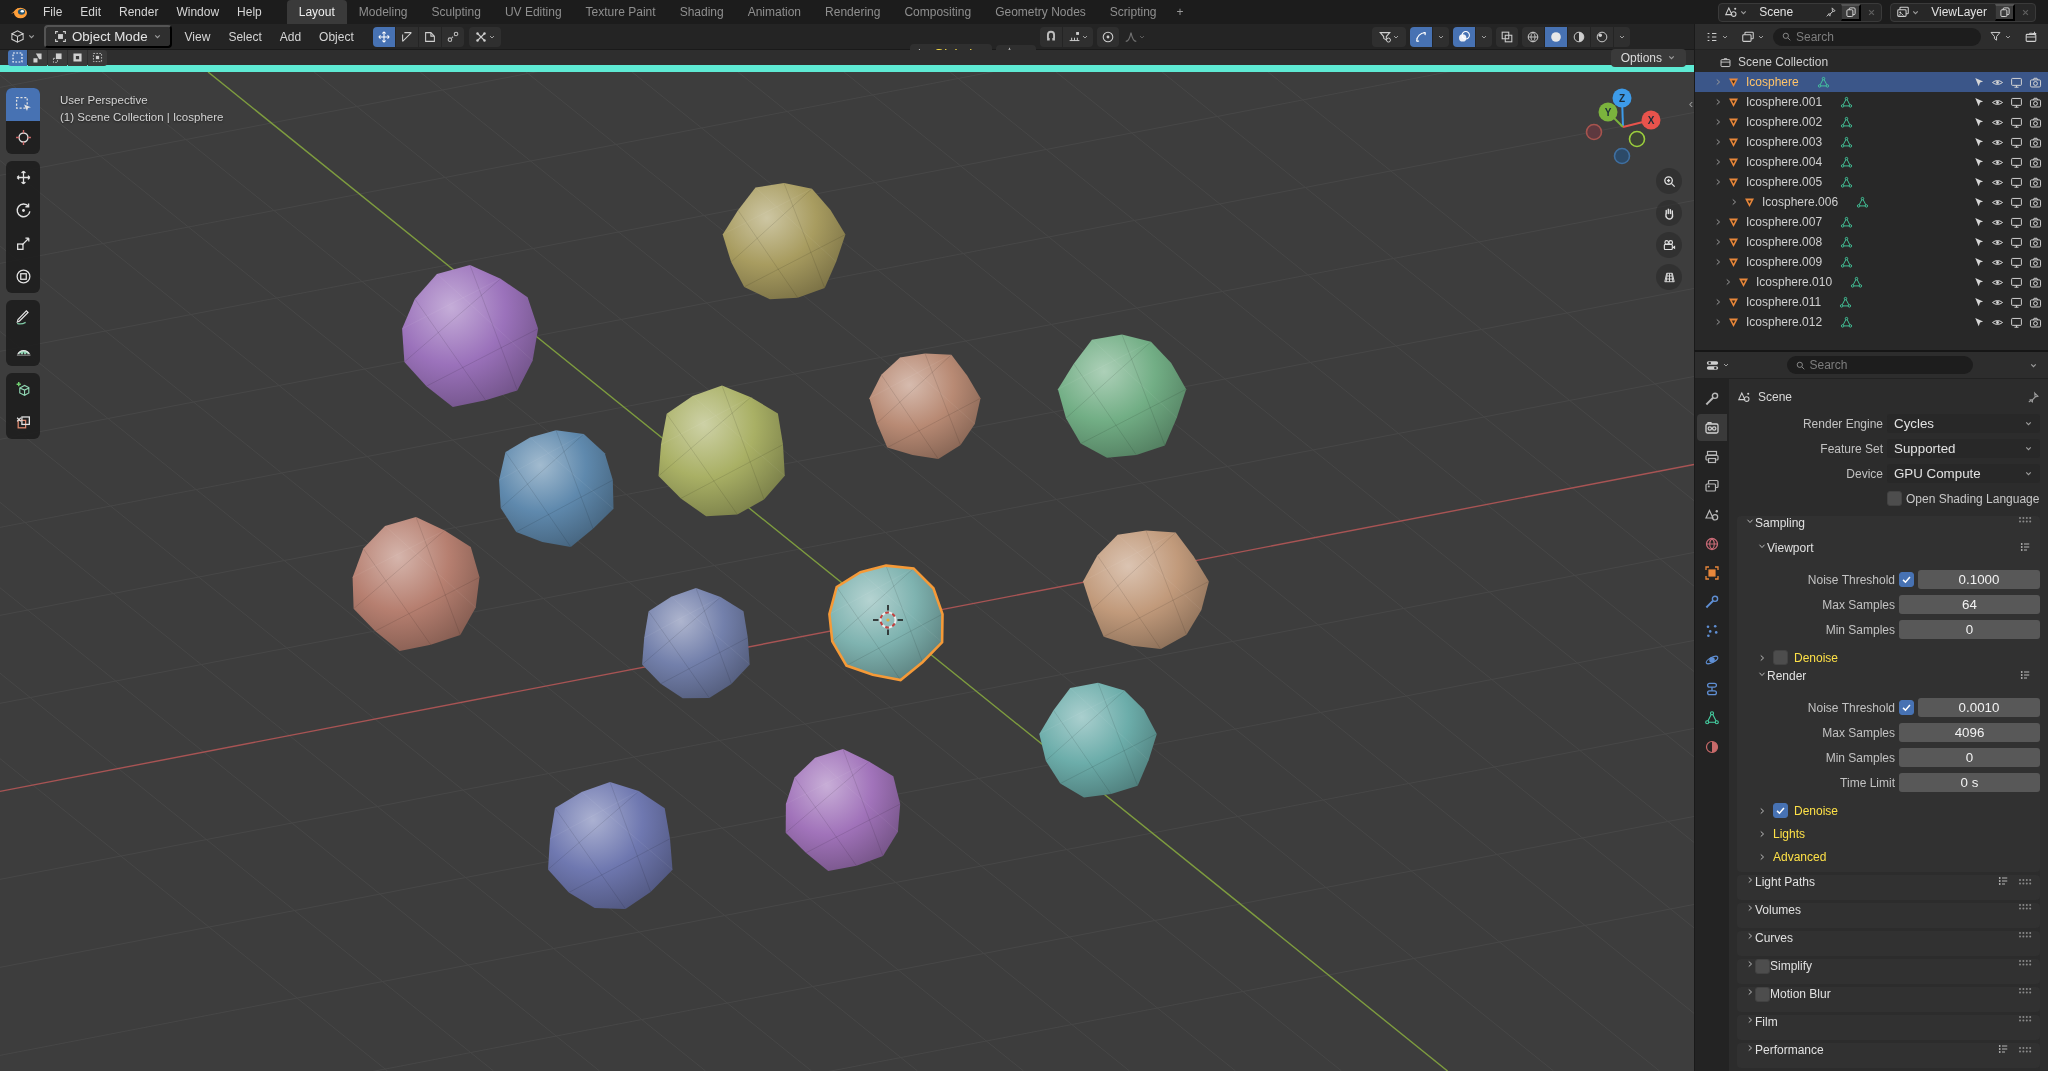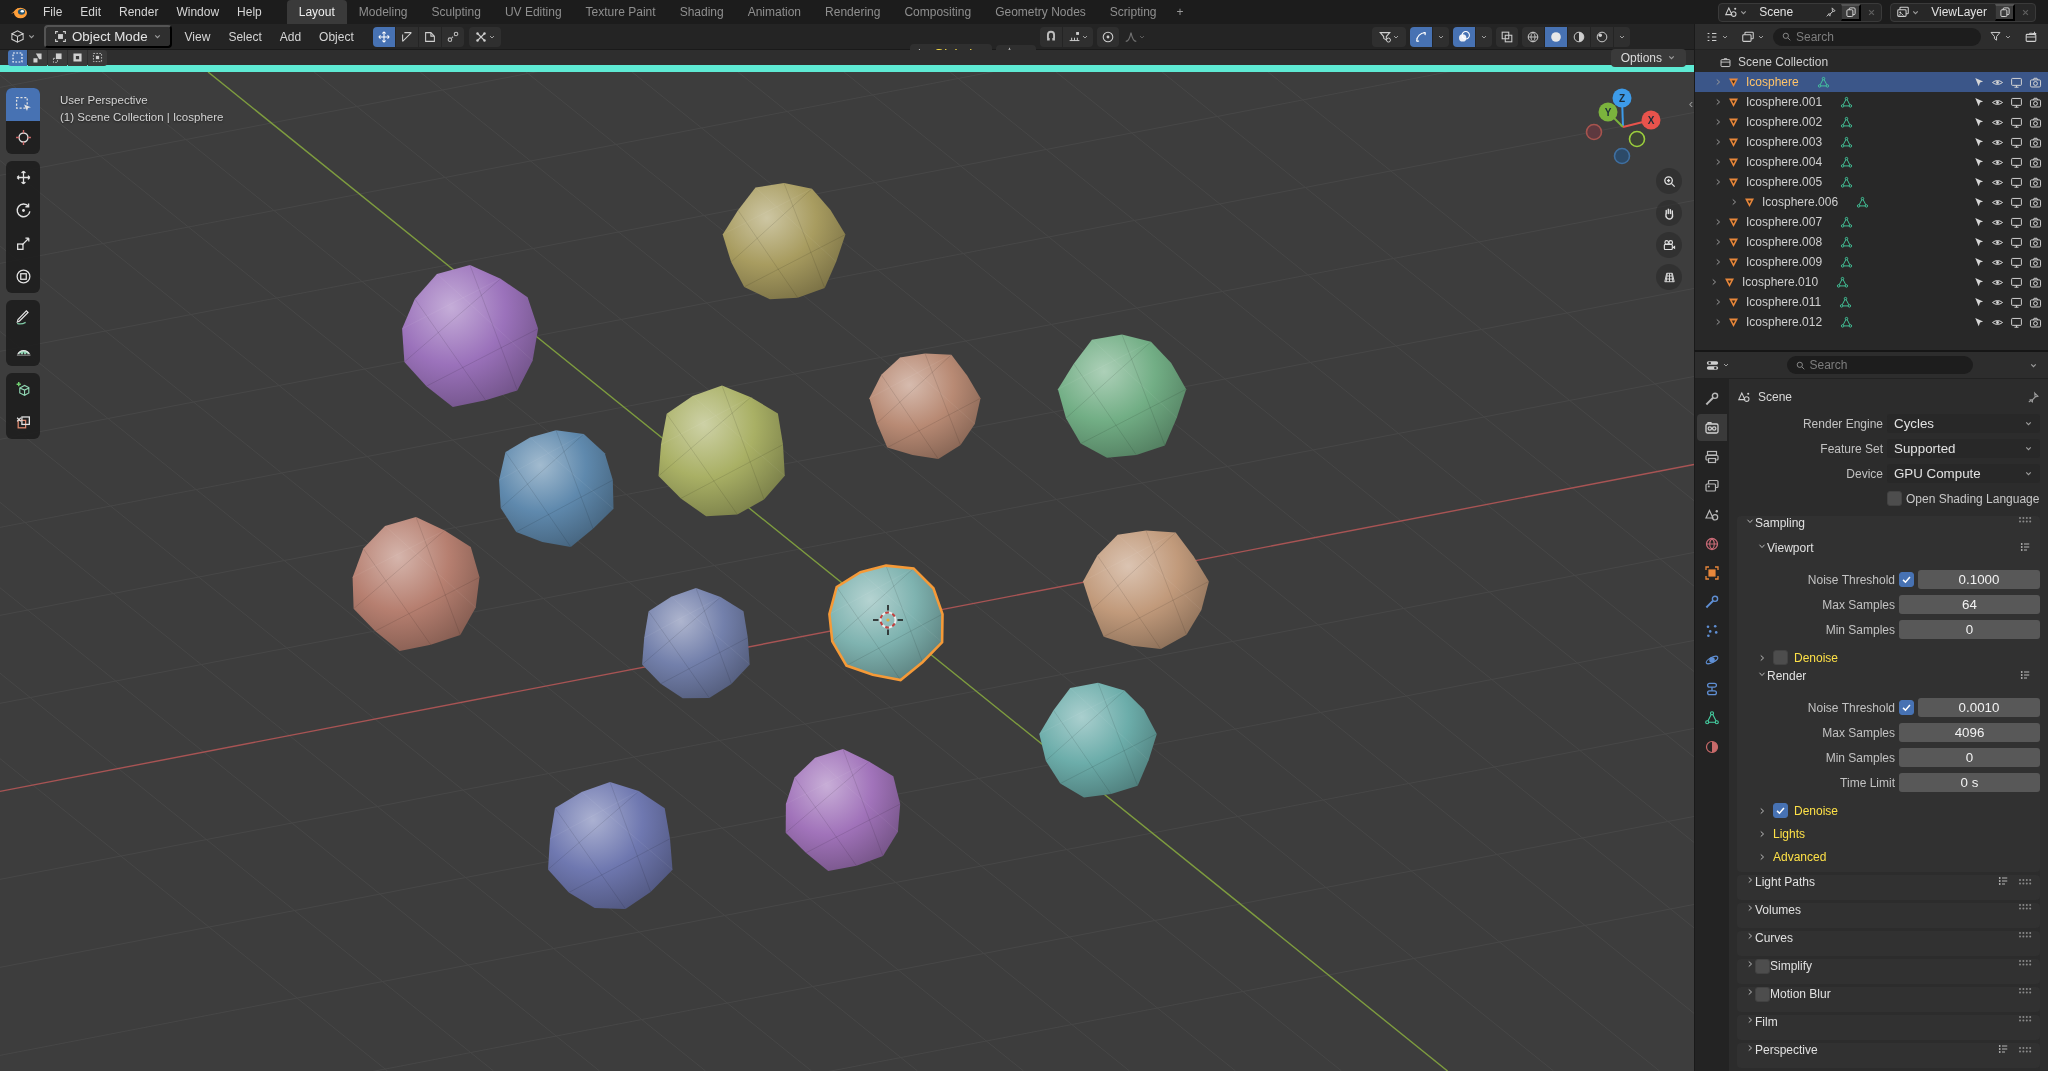--- a/index.html
+++ b/index.html
@@ -1196,21 +1196,21 @@
                 <rect x="2" y="3" width="12" height="8.5" rx="1" fill="none" stroke="#d6d6d6" stroke-width="1.2"></rect>
                 <path d="M5.5 13.8 h5 M8 11.5 v2.3" stroke="#d6d6d6" stroke-width="1.2"></path>
               </svg>
               <svg width="13" height="13" viewBox="0 0 16 16">
                 <rect x="1.8" y="4.8" width="12.4" height="8.7" rx="1.5" fill="none" stroke="#d6d6d6" stroke-width="1.2"></rect>
                 <circle cx="8" cy="9.2" r="2.4" fill="none" stroke="#d6d6d6" stroke-width="1.2"></circle>
                 <path d="M5.2 4.8 L6.2 2.8 h3.6 l1 2" fill="none" stroke="#d6d6d6" stroke-width="1.2"></path>
               </svg>
             </span>
           </div>
-          <div class="ol-row" style="padding-left: 14px;">
+          <div class="ol-row" style="padding-left: 28px;">
             <svg width="10" height="10" viewBox="0 0 16 16">
               <path d="M6 4 L10.5 8 L6 12" fill="none" stroke="#9a9a9a" stroke-width="1.6"></path>
             </svg>
             <svg width="13" height="13" viewBox="0 0 16 16">
               <path d="M2.5 3 h11 L8 13.5 z" fill="#e8873b"></path>
               <path d="M5.8 5.6 h4.4 L8 9.6 z" fill="#3a2a1a"></path>
             </svg>
             <span class="ol-name">Icosphere.010</span>
             <svg width="13" height="13" viewBox="0 0 16 16" class="ol-meshdata">
               <g stroke="#45d0a2" stroke-width="1.1" fill="none">
@@ -1811,21 +1811,21 @@
                   </span>
                 </div>
               </div>
               <div class="panel-flat">
                 <div class="panel-hd">
                   <span class="chev-btn">
                     <svg width="10" height="10" viewBox="0 0 16 16">
                       <path d="M6 4 L10.5 8 L6 12" fill="none" stroke="currentColor" stroke-width="1.6"></path>
                     </svg>
                   </span>
-                  <span>Perspective</span>
+                  <span>Performance</span>
                   <span class="rt">
                     <svg width="13" height="12" viewBox="0 0 16 16">
                       <g stroke="#b5b5b5" stroke-width="1.4">
                         <path d="M6 4 h7 M6 8 h7 M6 12 h4"></path>
                       </g>
                       <g fill="#b5b5b5">
                         <circle cx="3" cy="4" r="1.2"></circle>
                         <circle cx="3" cy="8" r="1.2"></circle>
                         <circle cx="3" cy="12" r="1.2"></circle>
                       </g>

